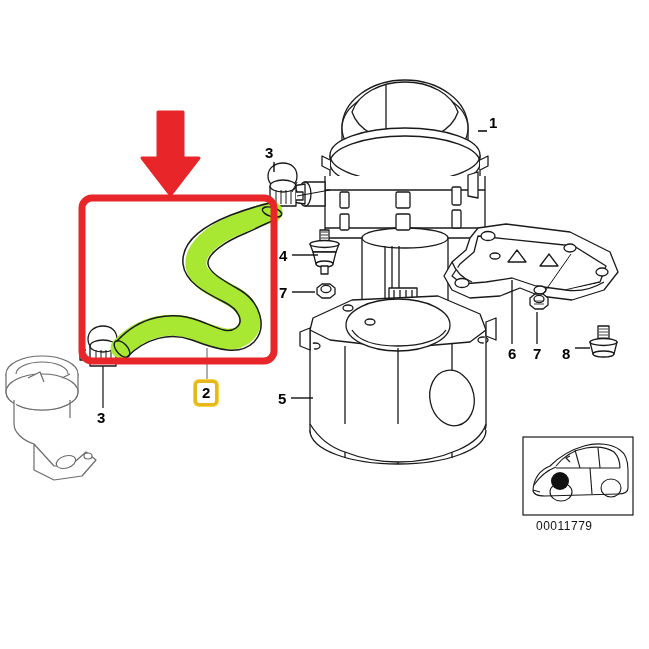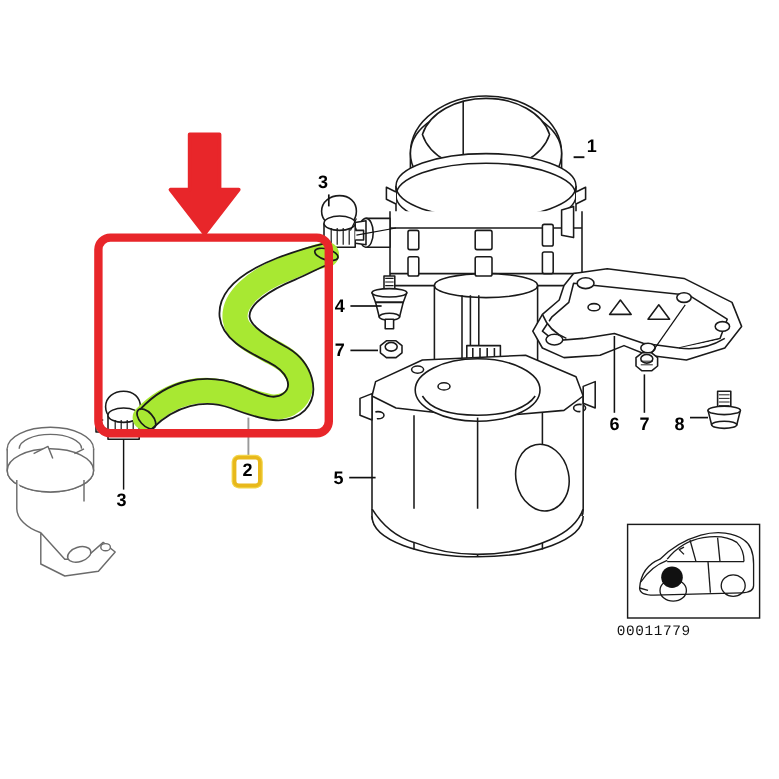--- a/index.html
+++ b/index.html
@@ -342,15 +342,15 @@
   <div class="callout-label" style="left:97px; top:410px;">3</div>
 
   <div class="callout-label" style="left:278px; top:391px;">5</div>
 
   <div class="callout-label" style="left:508px; top:346px;">6</div>
 
   <div class="callout-label" style="left:533px; top:346px;">7</div>
 
   <div class="callout-label" style="left:562px; top:346px;">8</div>
 
-  <div class="inset-caption" style="left:514px; top:519px;font-family:Liberation Mono, monospace;">00011779</div>
+  <div class="inset-caption" style="left:536px; top:519px;">00011779</div>
 
 </div>
 
 </body></html>

